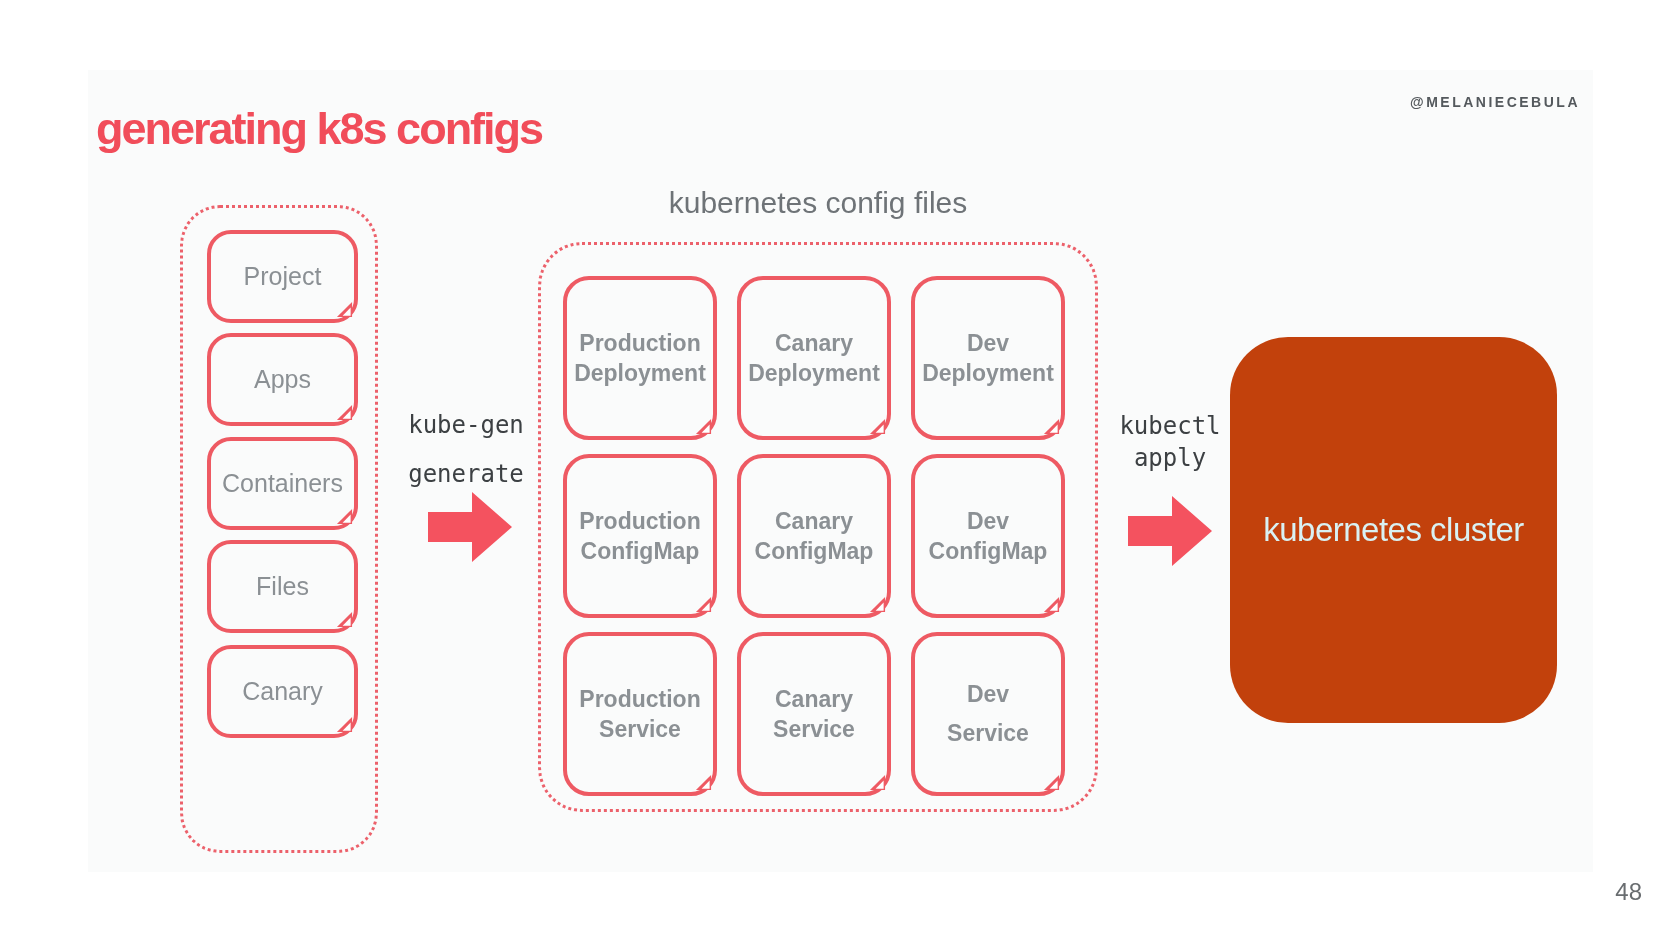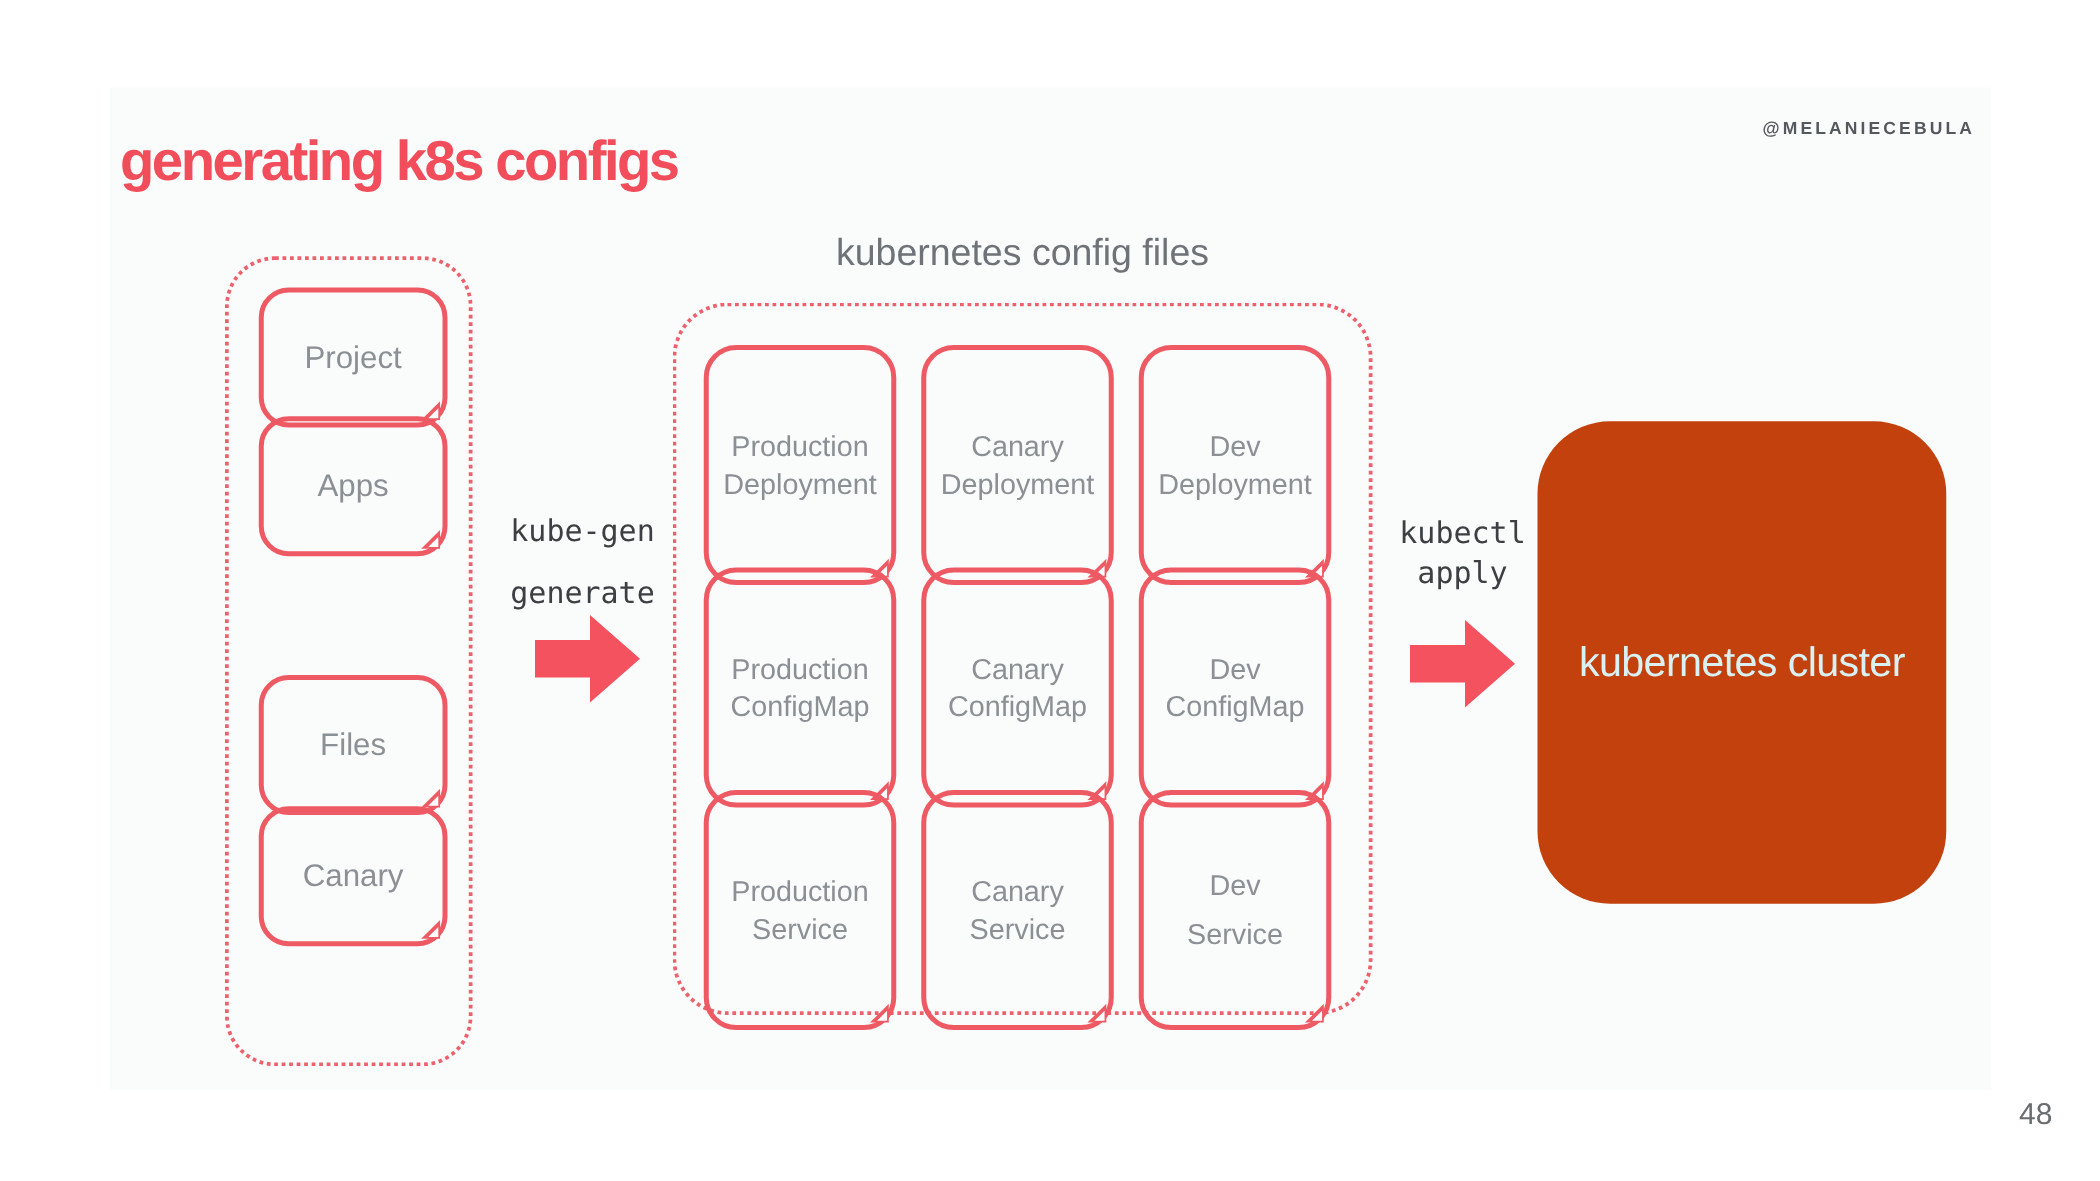--- a/index.html
+++ b/index.html
@@ -60,29 +60,30 @@
     border: 4px solid #ee5a63;
     background: transparent;
     display: flex;
     align-items: center;
     justify-content: center;
     text-align: center;
     color: #8b9094;
   }
   .left-box {
     left: 207px;
-    width: 151px; height: 112px;
+    width: 151px; height: 93px;
     border-radius: 24px;
     font-size: 25px;
   }
   .grid-box {
-    width: 154px; height: 192px;
+    width: 154px; height: 164px;
     border-radius: 26px;
     font-size: 23px;
     line-height: 1.32;
+    font-weight: bold;
   }
   .fold {
     position: absolute;
     right: 1px; bottom: 1px;
     width: 17px; height: 17px;
   }
 
   .mono {
     position: absolute;
     font-family: "DejaVu Sans Mono", "Liberation Mono", monospace;
@@ -136,20 +137,27 @@
         <path d="M7 15.5 H15.5 V7 Z" fill="#ffffff"></path>
       </svg>
   </div>
   <div class="file-box left-box" style="top:333px">
     <span>Apps</span>
     <svg class="fold" viewBox="0 0 18 18">
         <path d="M1 17 H17 V1 Z" fill="#ee5a63"></path>
         <path d="M7 15.5 H15.5 V7 Z" fill="#ffffff"></path>
       </svg>
   </div>
+  <div class="file-box left-box" style="top:437px">
+    <span>Containers</span>
+    <svg class="fold" viewBox="0 0 18 18">
+        <path d="M1 17 H17 V1 Z" fill="#ee5a63"></path>
+        <path d="M7 15.5 H15.5 V7 Z" fill="#ffffff"></path>
+      </svg>
+  </div>
   <div class="file-box left-box" style="top:540px">
     <span>Files</span>
     <svg class="fold" viewBox="0 0 18 18">
         <path d="M1 17 H17 V1 Z" fill="#ee5a63"></path>
         <path d="M7 15.5 H15.5 V7 Z" fill="#ffffff"></path>
       </svg>
   </div>
   <div class="file-box left-box" style="top:645px">
     <span>Canary</span>
     <svg class="fold" viewBox="0 0 18 18">

